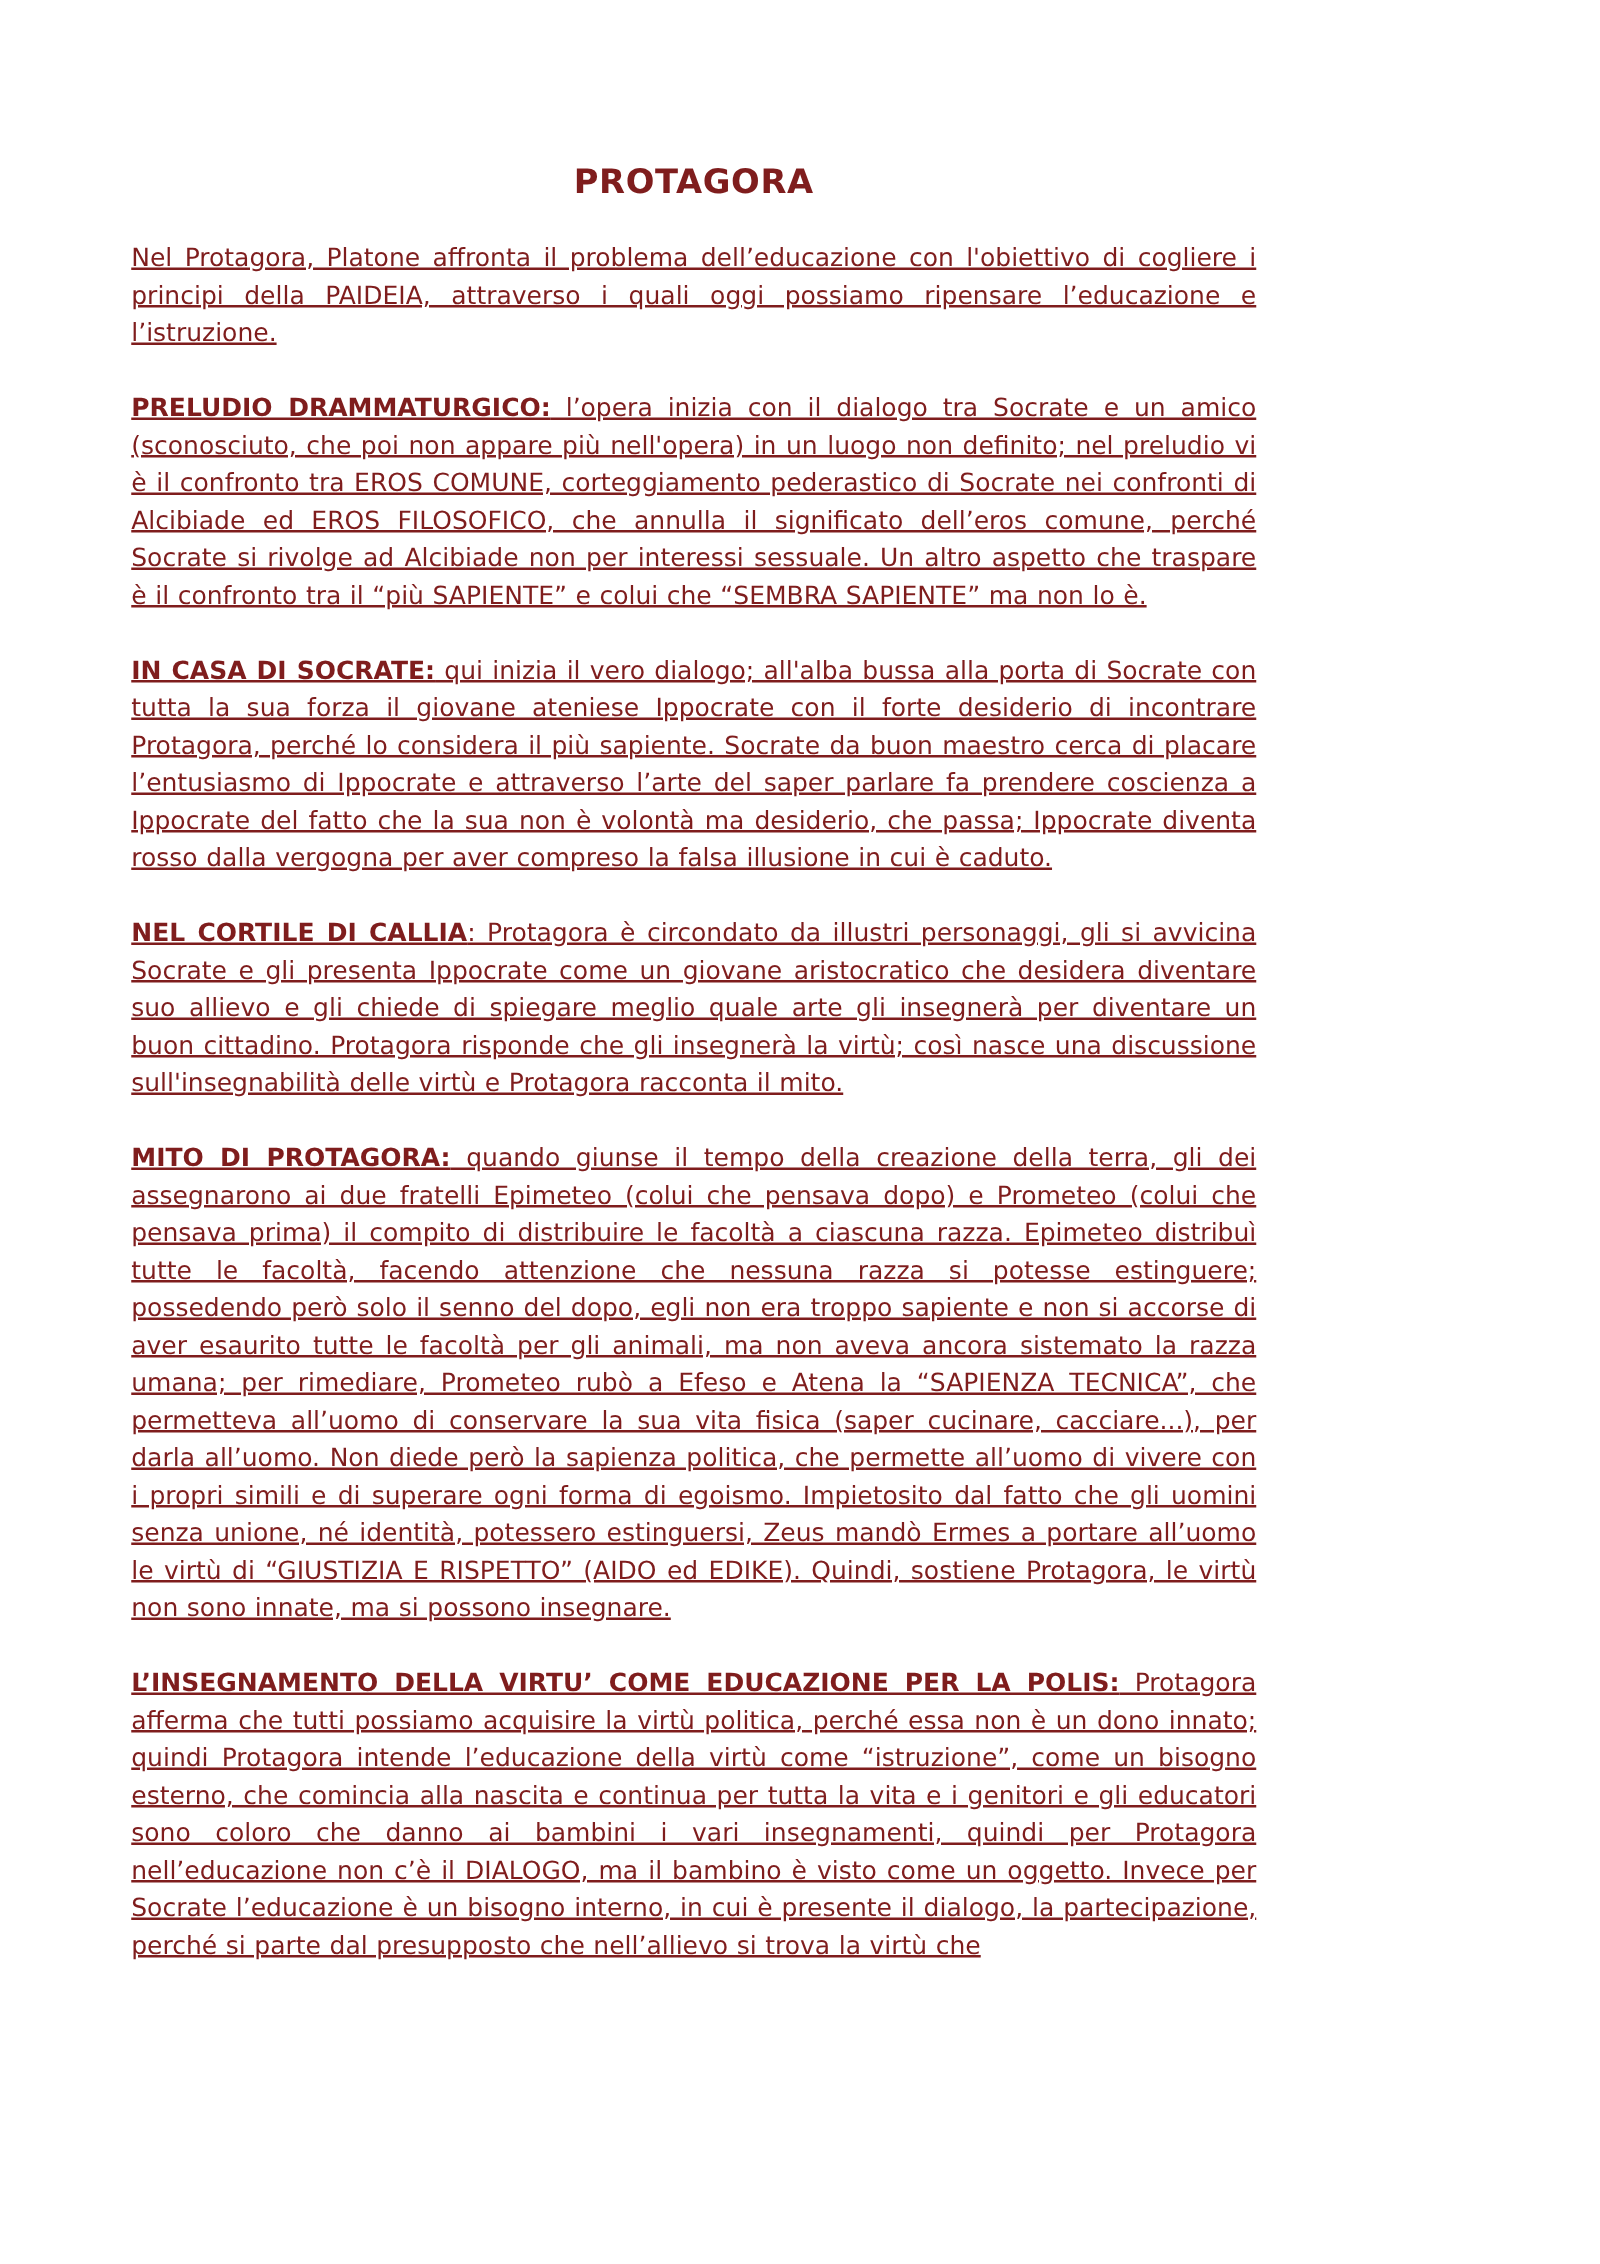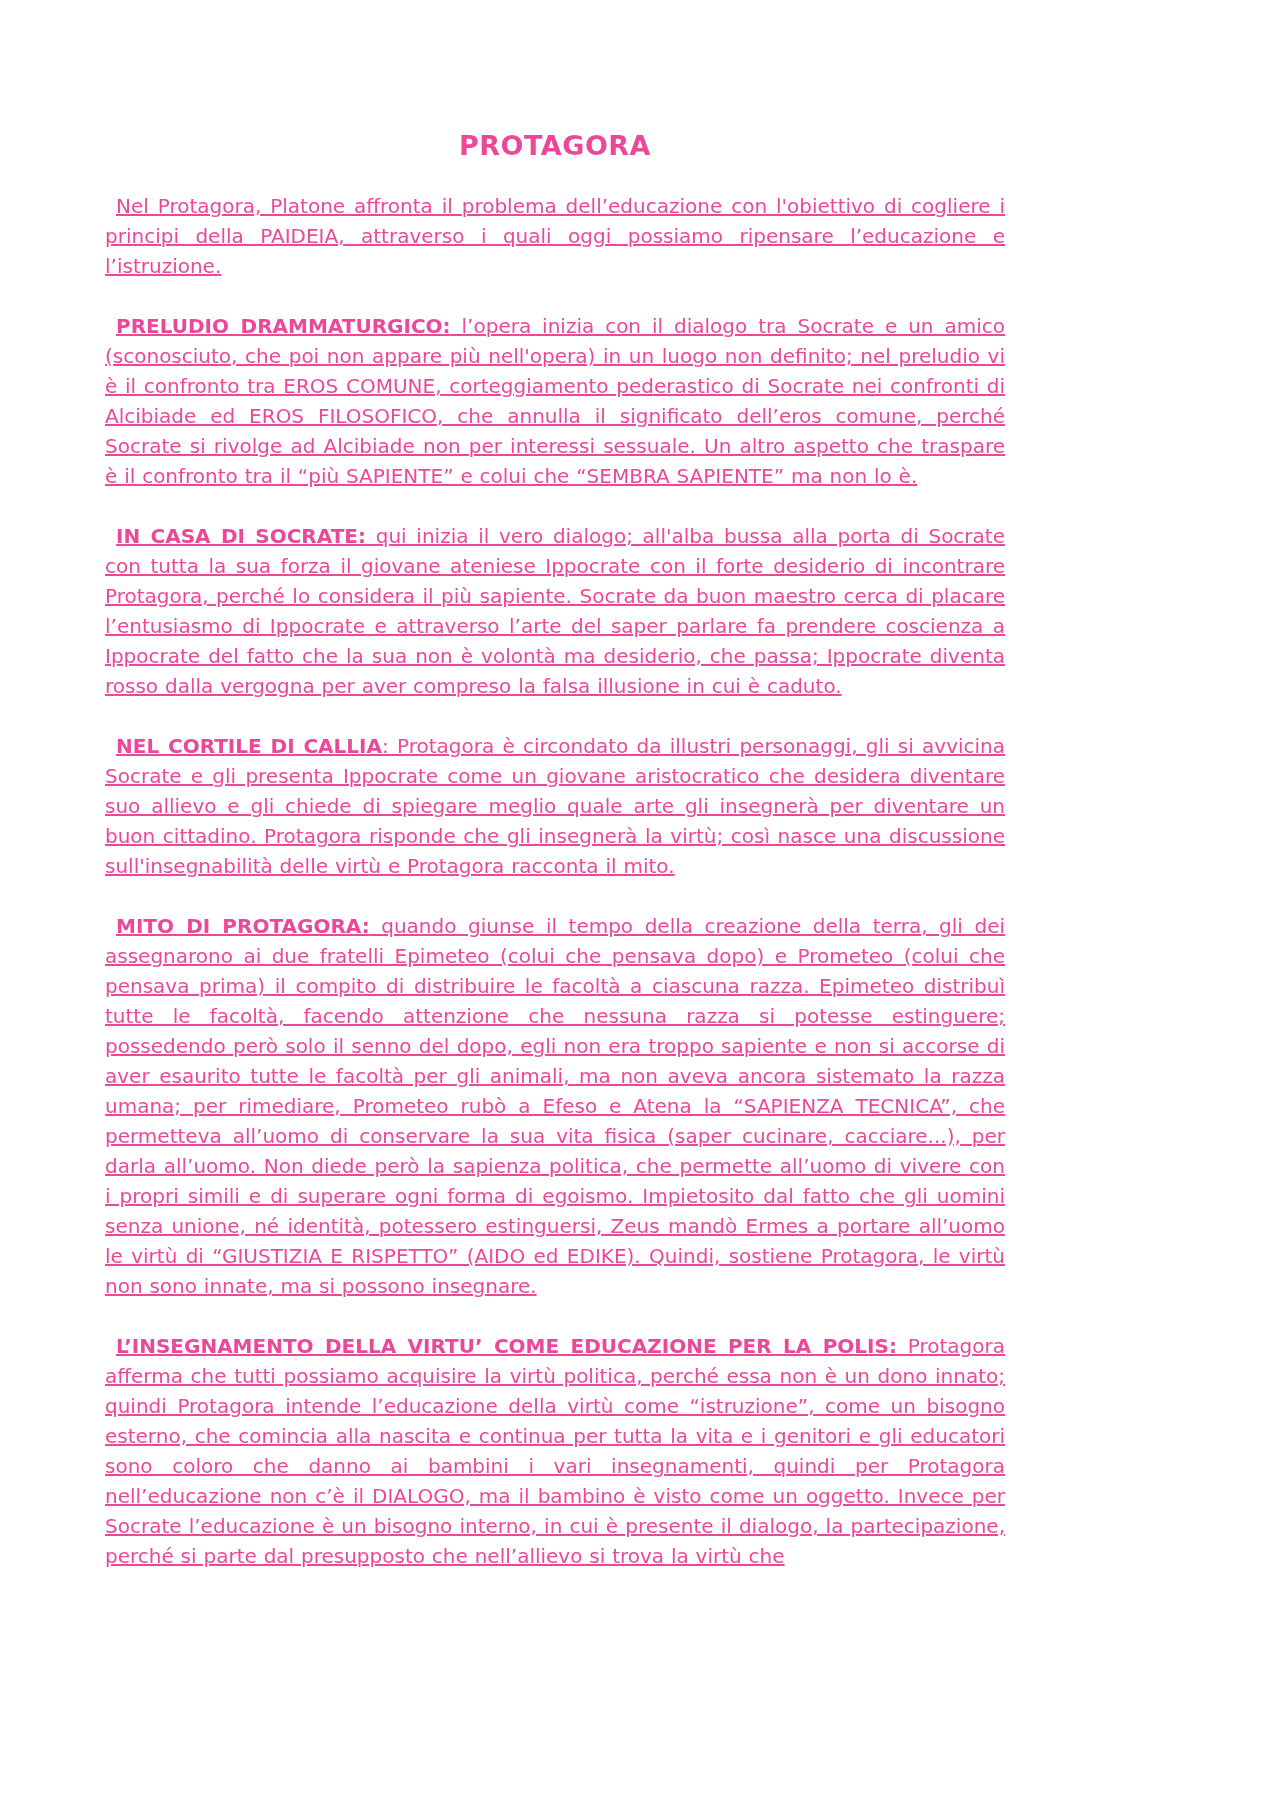--- a/index.html
+++ b/index.html
@@ -5,21 +5,21 @@
   html, body {
     margin: 0;
     padding: 0;
     background: #ffffff;
   }
   .page {
     width: 1280px;
     min-height: 1811px;
     box-sizing: border-box;
     background: #ffffff;
-    color: #ec4899;
+    color: #7f1d1d;
     padding: 130px 275px 40px 105px;
     font-family: "DejaVu Sans", "Liberation Sans", sans-serif;
     font-size: 20px;
     overflow: hidden;
   }
   .doc-title {
     text-align: center;
     font-size: 27px;
     font-weight: bold;
     letter-spacing: 0.5px;
@@ -27,21 +27,20 @@
   }
   .para {
     text-align: justify;
     line-height: 30px;
     margin: 0 0 30px 0;
     word-spacing: 0.5px;
     text-decoration: underline;
   }
   .para b {
     font-weight: bold;
-    margin-left: 11px;
   }
 </style>
 </head>
 <body>
 
 <div class="page">
 
   <h1 class="doc-title">PROTAGORA</h1>
 
   <p class="para"><b></b><span>Nel Protagora, Platone affronta il problema dell’educazione con l'obiettivo di cogliere i principi della PAIDEIA, attraverso i quali oggi possiamo ripensare l’educazione e l’istruzione.</span></p>

